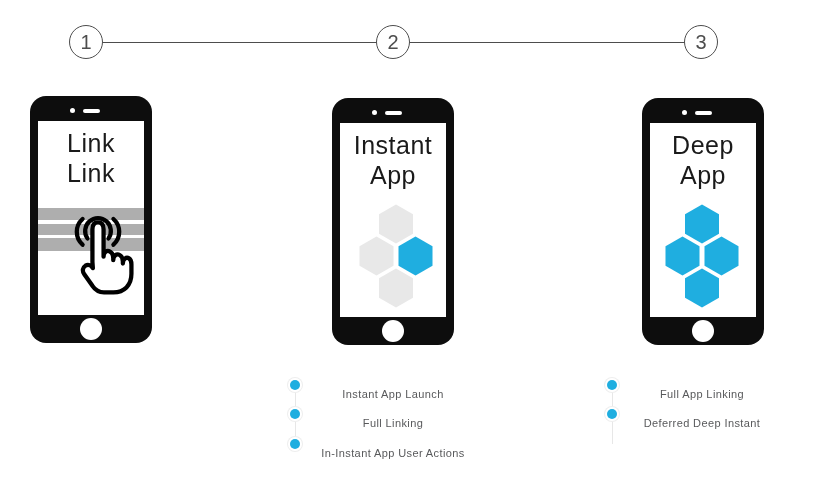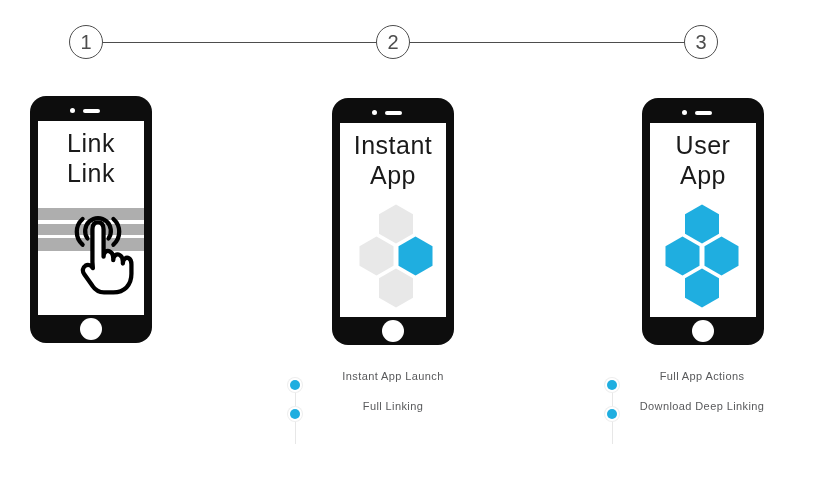--- a/index.html
+++ b/index.html
@@ -75,21 +75,21 @@
   
   .bullet-list { position:absolute; top:370px; }
   .list-instant { left:290px; width:206px; }
   .list-full    { left:607px; width:190px; }
   .bullet-list::before {
     content:""; position:absolute; left:4.5px; top:15px; height:59px;
     width:1px; background:#e7e7e7;
   }
   .list-row {
     position:relative; height:29.5px;
-    display:flex; align-items:flex-start; justify-content:center;
+    display:flex; align-items:flex-end; justify-content:center;
   }
   .bullet {
     position:absolute; left:0; top:50%; transform:translateY(-50%);
     width:10px; height:10px; border-radius:50%; background:#1faee0;
     box-shadow:0 0 0 2px #ffffff, 0 0 0 3px #eeeeee;
   }
   .list-label {
     font-size:11px; color:#58595b; letter-spacing:0.4px; white-space:nowrap;
   }
 </style>
@@ -154,21 +154,21 @@
       </svg>
     </div>
     <div class="home"></div>
   </div>
 
   <div class="phone phone-3">
     <div class="camera"></div>
     <div class="speaker"></div>
     <div class="screen">
       <div class="phone-title">
-        <div>User</div>
+        <div>Deep</div>
         <div>App</div>
       </div>
       <svg class="hex-svg" viewBox="0 0 76 106">
         <polygon points="38,1.4 55,11.2 55,30.8 38,40.6 21,30.8 21,11.2" fill="#1faee0"></polygon>
         <polygon points="18.5,33.4 35.5,43.2 35.5,62.8 18.5,72.6 1.5,62.8 1.5,43.2" fill="#1faee0"></polygon>
         <polygon points="57.5,33.4 74.5,43.2 74.5,62.8 57.5,72.6 40.5,62.8 40.5,43.2" fill="#1faee0"></polygon>
         <polygon points="38,65.4 55,75.2 55,94.8 38,104.6 21,94.8 21,75.2" fill="#1faee0"></polygon>
       </svg>
     </div>
     <div class="home"></div>
@@ -176,26 +176,30 @@
 
   <div class="bullet-list list-instant">
     <div class="list-row">
       <span class="bullet"></span>
       <span class="list-label">Instant App Launch</span>
     </div>
     <div class="list-row">
       <span class="bullet"></span>
       <span class="list-label">Full Linking</span>
     </div>
+    <div class="list-row">
+      <span class="bullet"></span>
+      <span class="list-label">In-Instant App User Actions</span>
+    </div>
   </div>
 
   <div class="bullet-list list-full">
     <div class="list-row">
       <span class="bullet"></span>
-      <span class="list-label">Full App Actions</span>
-    </div>
-    <div class="list-row">
-      <span class="bullet"></span>
-      <span class="list-label">Download Deep Linking</span>
+      <span class="list-label">Full App Linking</span>
+    </div>
+    <div class="list-row">
+      <span class="bullet"></span>
+      <span class="list-label">Deferred Deep Instant</span>
     </div>
   </div>
 
 </div>
 
 </body></html>

